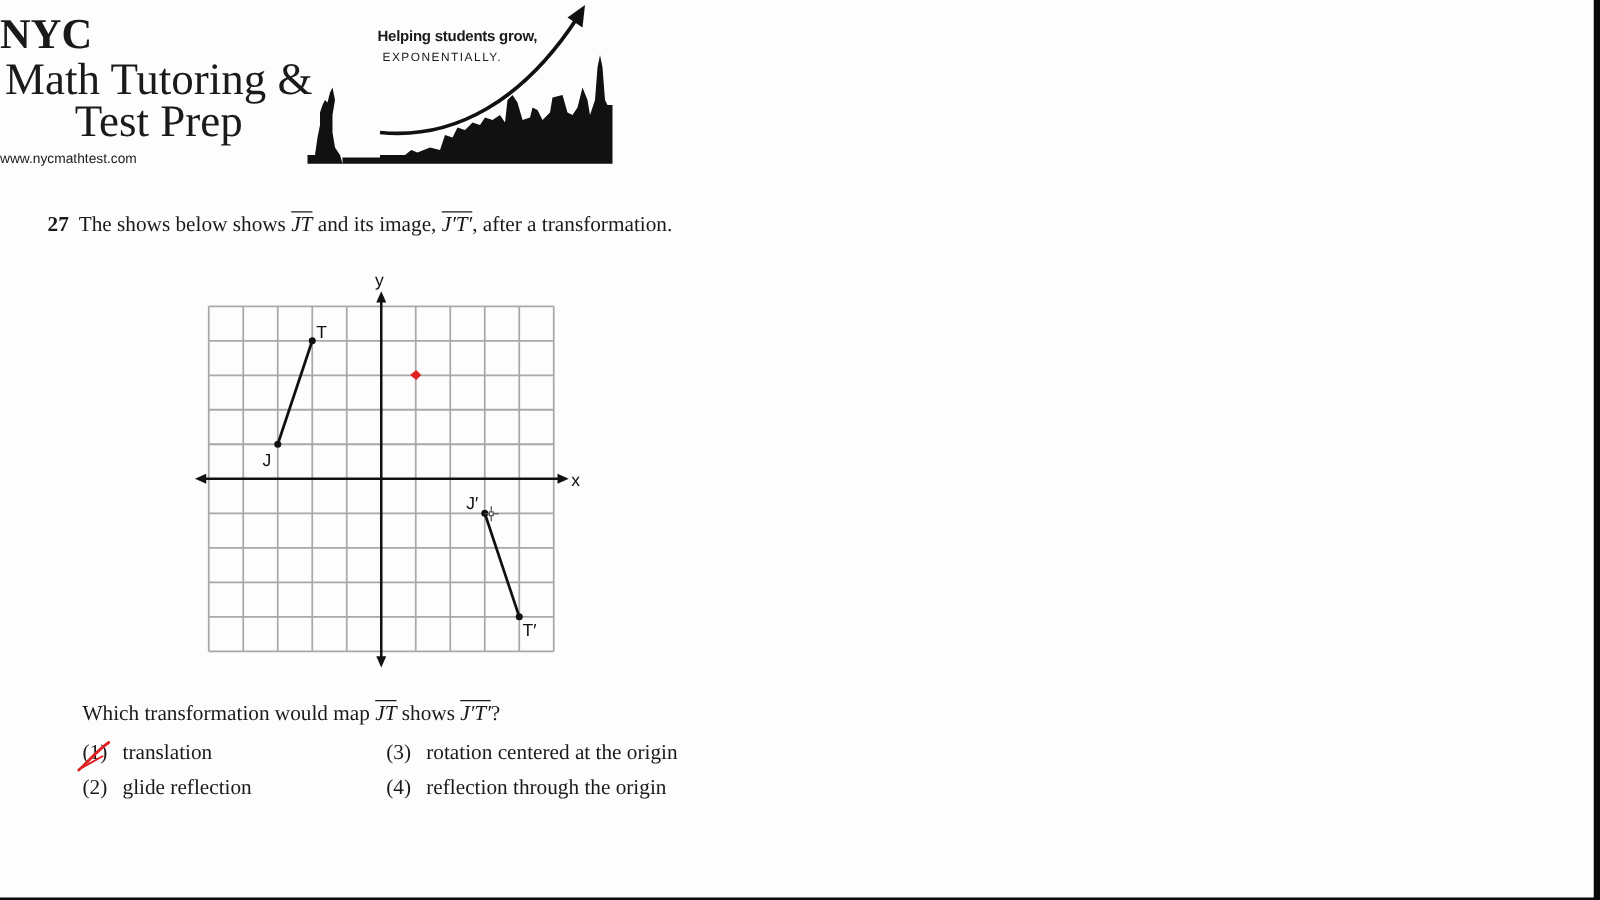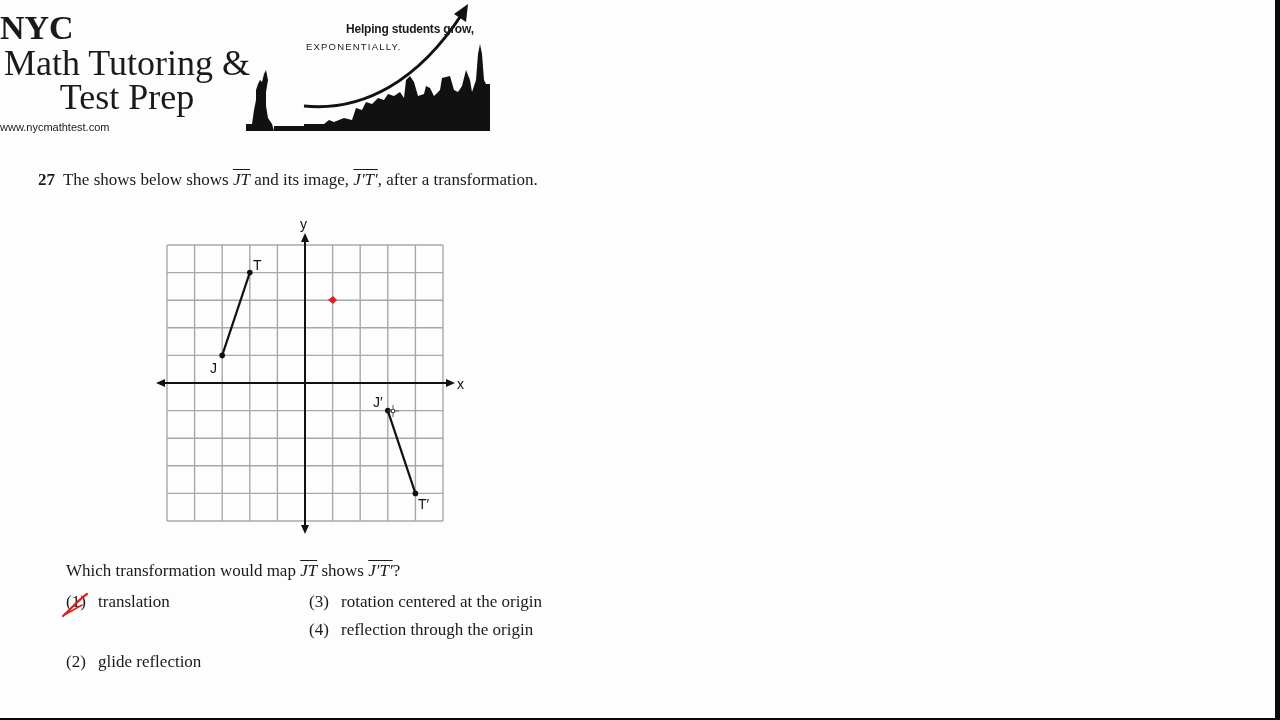--- a/index.html
+++ b/index.html
@@ -10,35 +10,35 @@
   .edge-right { position: absolute; right: 0; top: 0; width: 5px; height: 720px; background: #0a0a0a; }
   .edge-bottom { position: absolute; left: 0; bottom: 0; width: 1280px; height: 2px; background: #0a0a0a; }
 
   
   .logo { position: absolute; left: 0; top: 0; width: 500px; height: 140px; }
   .logo-nyc { position: absolute; left: 0; width: 254px; top: 10px; font-weight: bold; font-size: 34px; line-height: 36px; }
   .logo-line { position: absolute; left: 0; width: 254px; text-align: center; font-size: 36px; line-height: 34px; }
   .logo-line.l1 { top: 46px; }
   .logo-line.l2 { top: 80px; }
   .logo-url { position: absolute; left: 0; width: 254px; top: 121px; text-align: left; font-family: "Liberation Sans", sans-serif; font-size: 11px; }
-  .tagline1 { position: absolute; left: 302px; top: 22px; font-family: "Liberation Sans", sans-serif; font-weight: bold; font-size: 12px; letter-spacing: -0.2px; margin-left: 44px; }
+  .tagline1 { position: absolute; left: 302px; top: 22px; font-family: "Liberation Sans", sans-serif; font-weight: bold; font-size: 12px; letter-spacing: -0.2px; }
   .tagline2 { position: absolute; left: 306px; top: 41px; font-family: "Liberation Sans", sans-serif; font-size: 9.5px; letter-spacing: 1.2px; }
   .skyline { position: absolute; left: 244px; top: 0; }
 
   
   .q-line { position: absolute; left: 38px; top: 170px; font-size: 17px; white-space: nowrap; }
   .q-num { font-weight: bold; margin-right: 4px; }
   .ov { text-decoration: overline; font-style: italic; }
   .graph { position: absolute; left: 150px; top: 210px; }
 
   .prompt { position: absolute; left: 66px; top: 561px; font-size: 17px; white-space: nowrap; }
   .choice { position: absolute; font-size: 17px; white-space: nowrap; }
   .choice .num { display: inline-block; width: 32px; }
   .c1 { left: 66px; top: 592px; }
-  .c2 { left: 66px; top: 652px; }
+  .c2 { left: 66px; top: 620px; }
   .c3 { left: 309px; top: 592px; }
   .c4 { left: 309px; top: 620px; }
   .strike { position: absolute; left: 60px; top: 592px; }
 </style>
 </head>
 <body>
 
 <div class="edge-right"></div>
 <div class="edge-bottom"></div>
 

